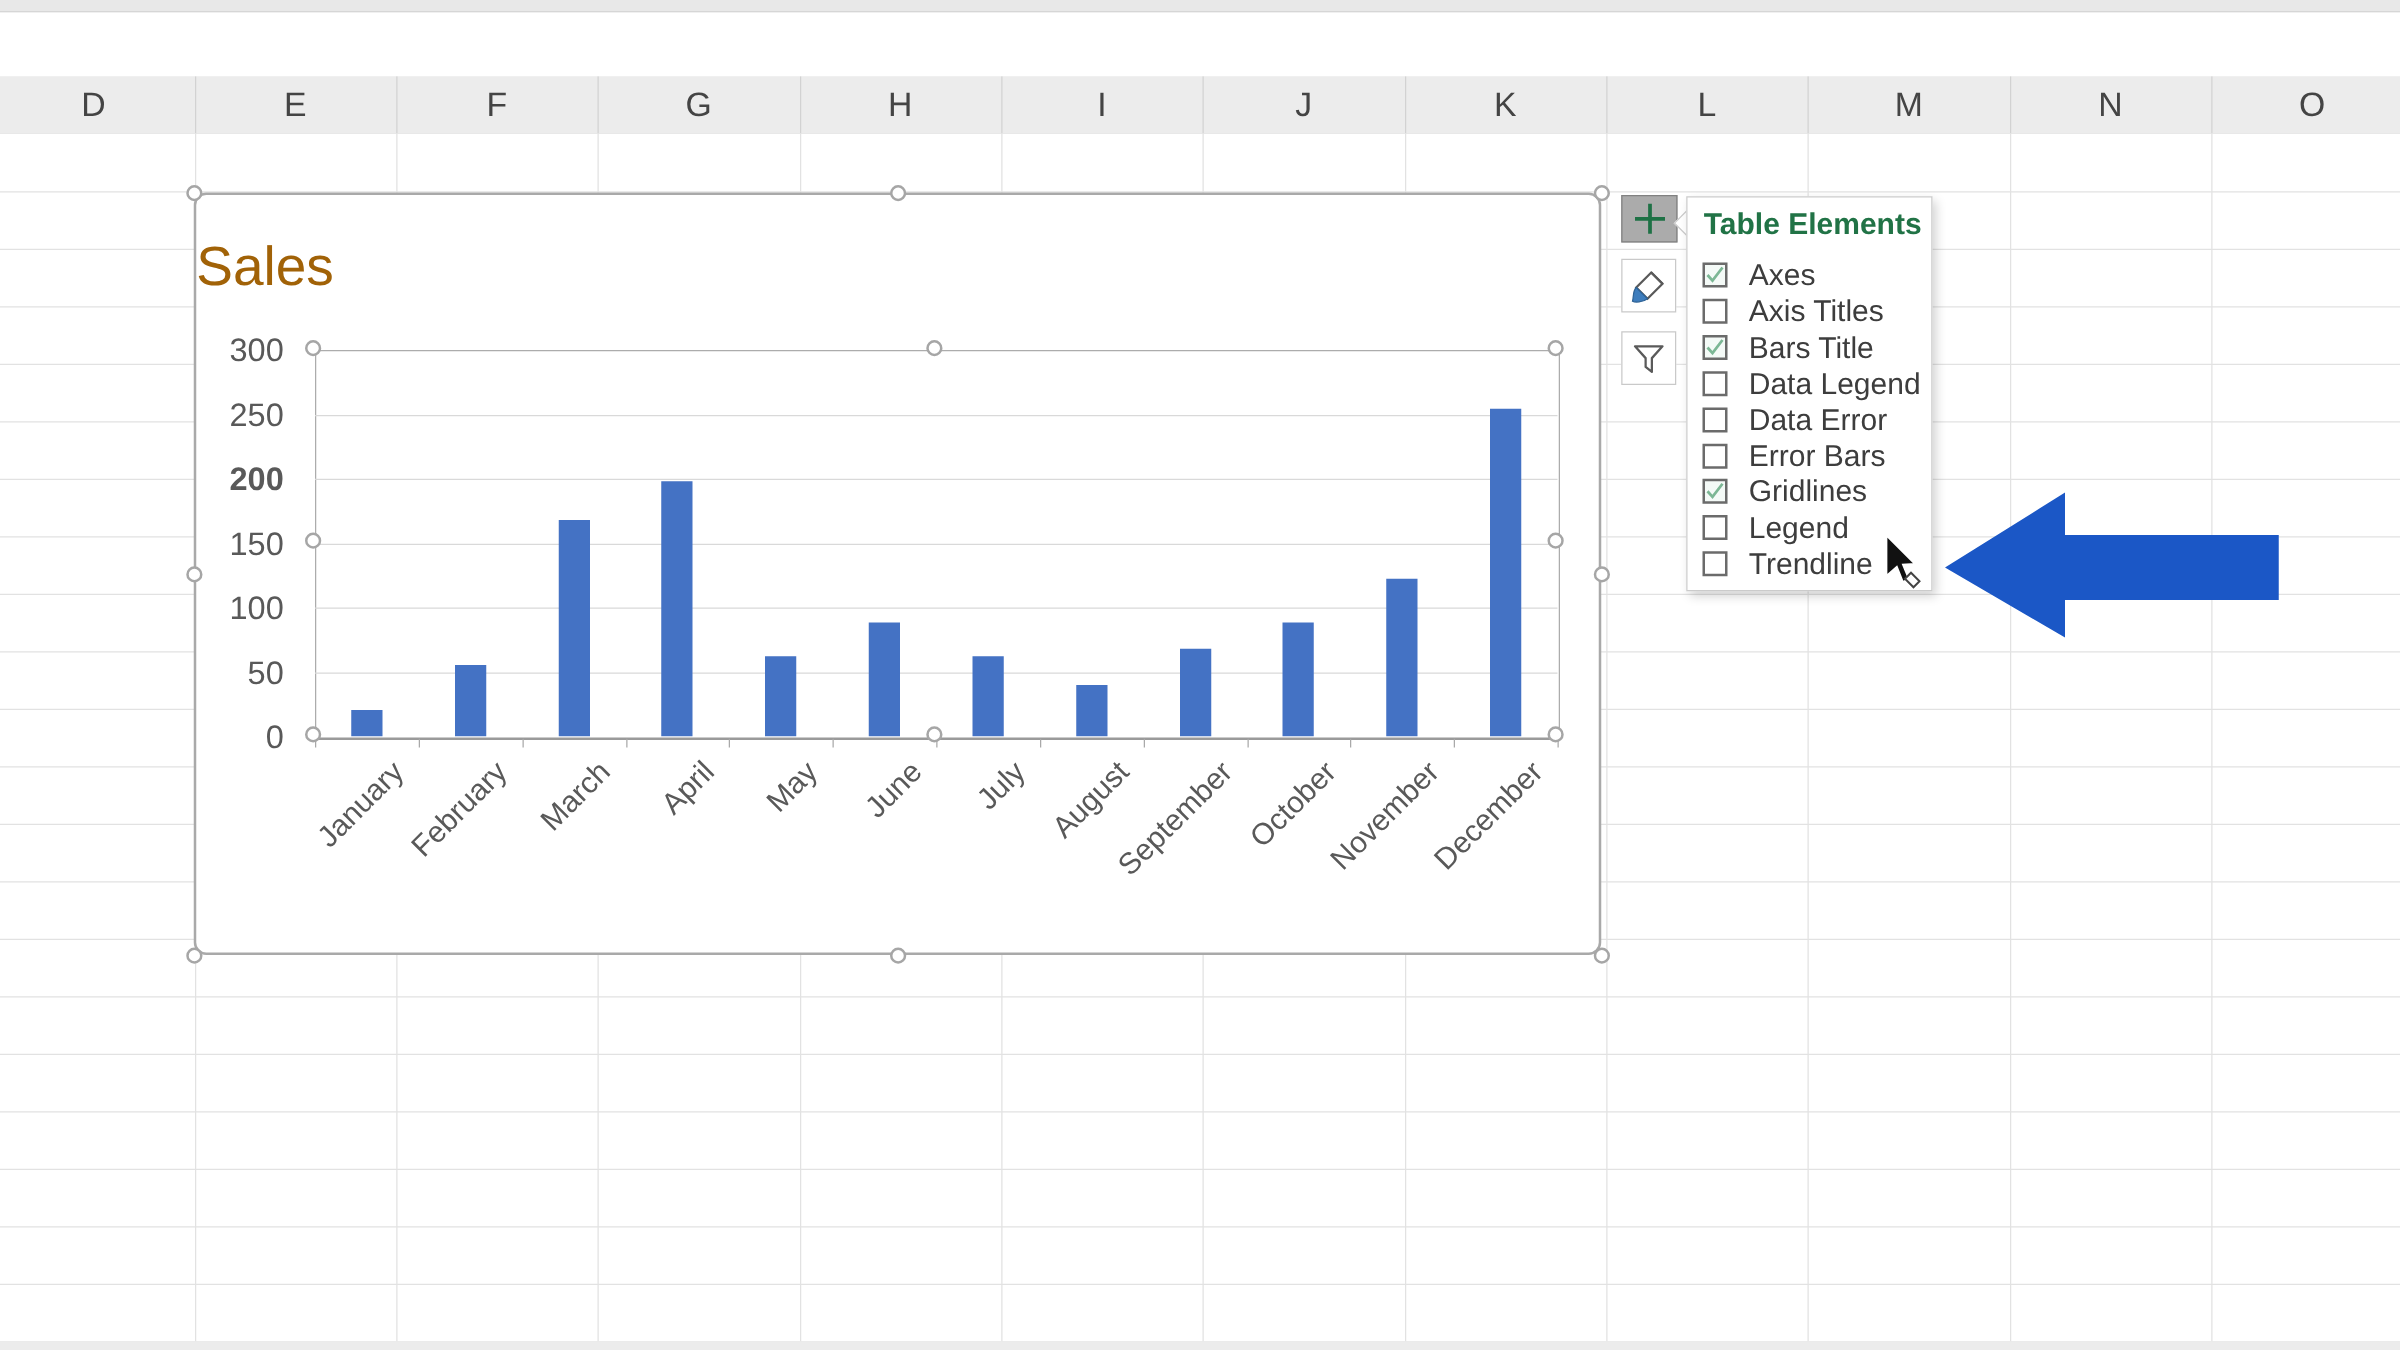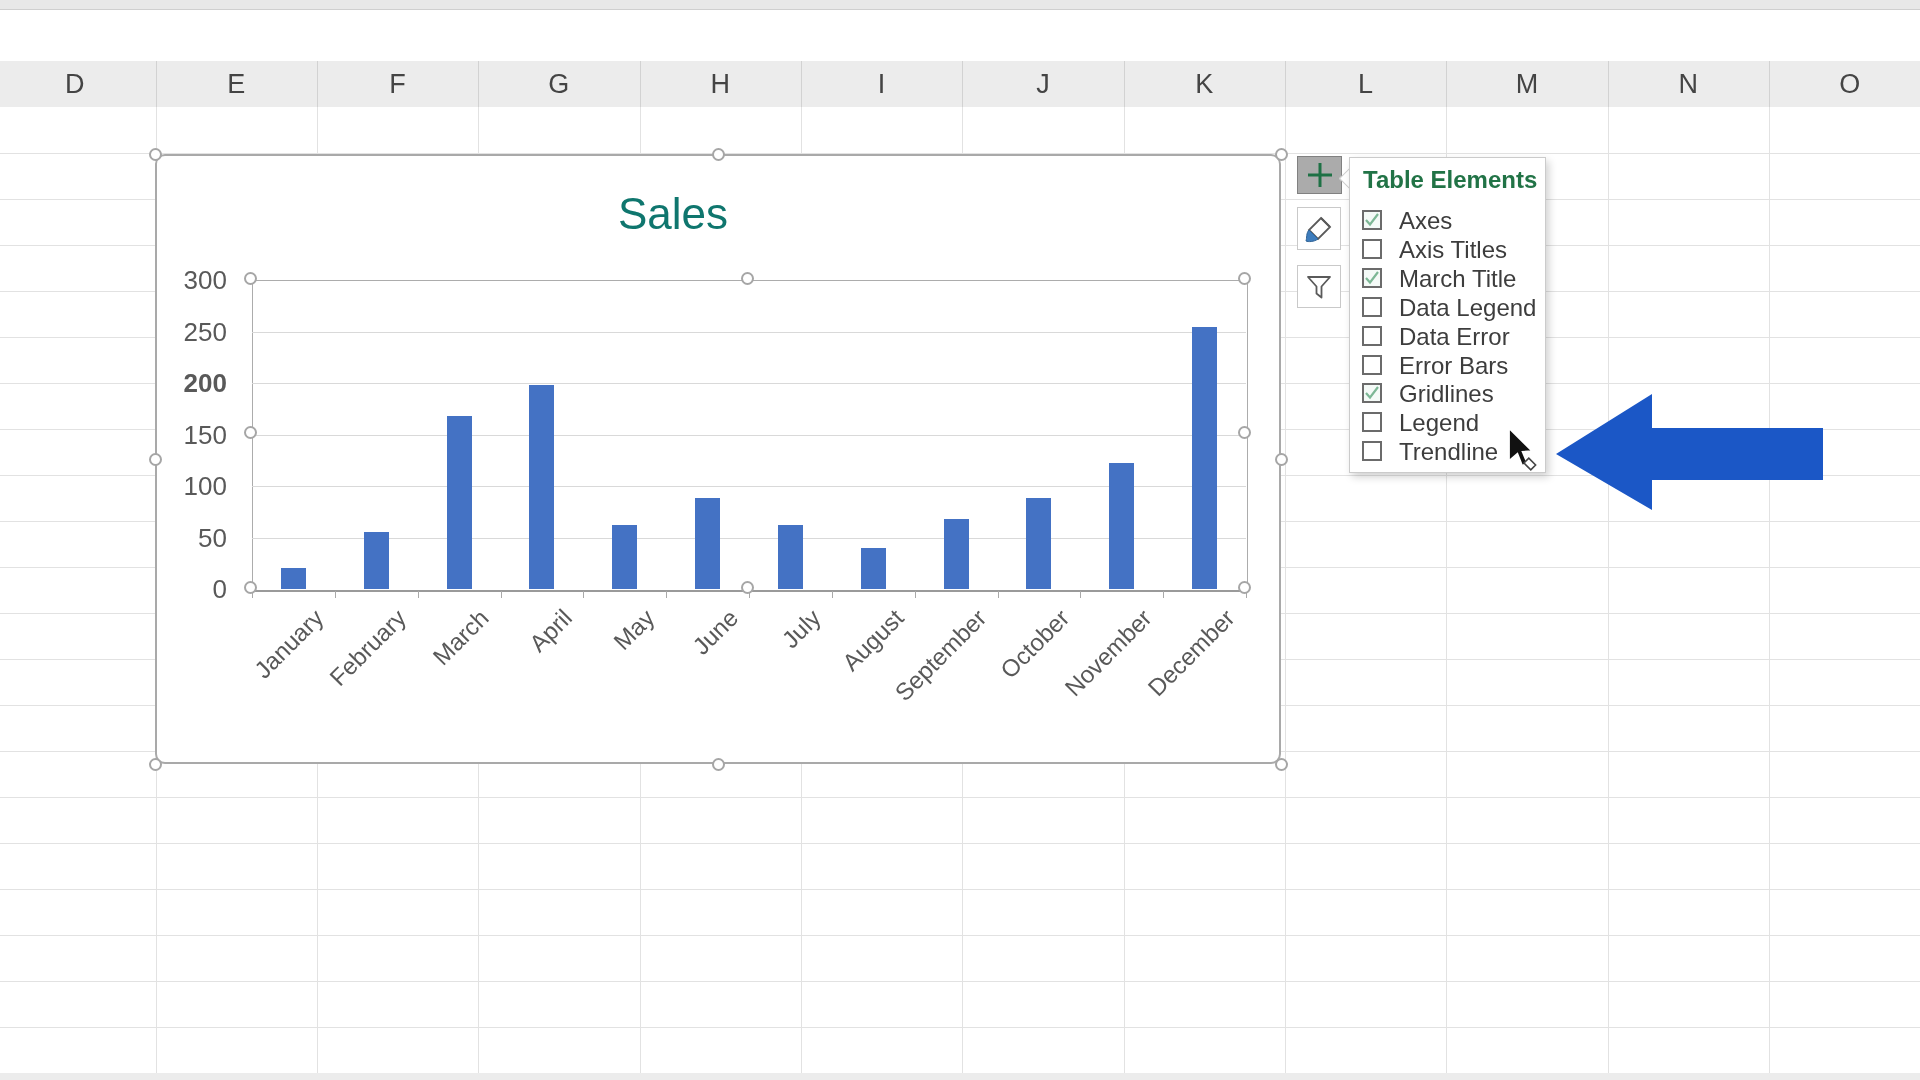--- a/index.html
+++ b/index.html
@@ -10,21 +10,21 @@
   #formula-band{left:0;top:10px;width:1920px;height:51px;background:#ffffff;}
   #col-header{left:0;top:61px;width:1920px;height:46px;background:#ececec;border-bottom:1px solid #bdbdbd;overflow:hidden;}
   .col-cell{position:absolute;top:0;height:46px;border-right:1px solid #d2d2d2;display:flex;align-items:center;justify-content:center;font-size:27px;color:#444;}
   
   #grid{left:0;top:107px;width:1920px;height:973px;background:#fff;}
   .gl-h{position:absolute;left:0;width:1920px;height:1px;background:#e2e2e2;}
   .gl-v{position:absolute;top:0;height:973px;width:1px;background:#e2e2e2;}
   #bottom-strip{left:0;top:1073px;width:1920px;height:7px;background:#ececec;}
   
   #chart{left:155px;top:154px;width:1126px;height:610px;background:#fff;border:2px solid #a9a9a9;border-radius:10px;box-sizing:border-box;}
-  #chart-title{left:0;top:33px;width:1032px;text-align:center;font-size:44px;color:#0f766e;}
+  #chart-title{left:0;top:33px;width:1032px;font-size:44px;color:#a16207;}
   #plot{left:95px;top:124px;width:994px;height:309px;border:1px solid #acacac;border-bottom:2px solid #9a9a9a;box-sizing:content-box;}
   .cgrid{position:absolute;left:95px;width:994px;height:1px;background:#d9d9d9;}
   .ylab{position:absolute;width:60px;text-align:right;font-size:26px;line-height:26px;color:#595959;}
   .bar{position:absolute;}
   .tick{position:absolute;width:1px;height:7px;background:#a9a9a9;}
   .xlab{position:absolute;font-size:24px;color:#595959;white-space:nowrap;transform:rotate(-45deg);transform-origin:100% 0;}
   .handle{position:absolute;width:13px;height:13px;border-radius:50%;background:#fff;border:2px solid #a6a6a6;box-sizing:border-box;}
   
   .flybtn{display:flex;align-items:center;justify-content:center;box-sizing:border-box;}
   #btn-add{left:1297px;top:156px;width:45px;height:38px;background:#ababab;border:1px solid #818181;}
@@ -202,21 +202,21 @@
         </div>
         <div class="pitem" style="top: 76.9px;">
           <div class="pbox" style="border-color: rgb(107, 107, 107);"></div>
           <div class="plabel">Axis Titles</div>
         </div>
         <div class="pitem" style="top: 105.8px;">
           <div class="pbox on" style="border-color: rgb(107, 107, 107);"></div>
           <svg width="18" height="18" viewBox="0 0 18 18" class="pcheck">
             <polyline points="3,9 7,13.5 15,3" fill="none" stroke="#7CB795" stroke-width="2.2"></polyline>
           </svg>
-          <div class="plabel">March Title</div>
+          <div class="plabel">Bars Title</div>
         </div>
         <div class="pitem" style="top: 134.7px;">
           <div class="pbox" style="border-color: rgb(107, 107, 107);"></div>
           <div class="plabel">Data Legend</div>
         </div>
         <div class="pitem" style="top: 163.6px;">
           <div class="pbox" style="border-color: rgb(107, 107, 107);"></div>
           <div class="plabel">Data Error</div>
         </div>
         <div class="pitem" style="top: 192.5px;">

